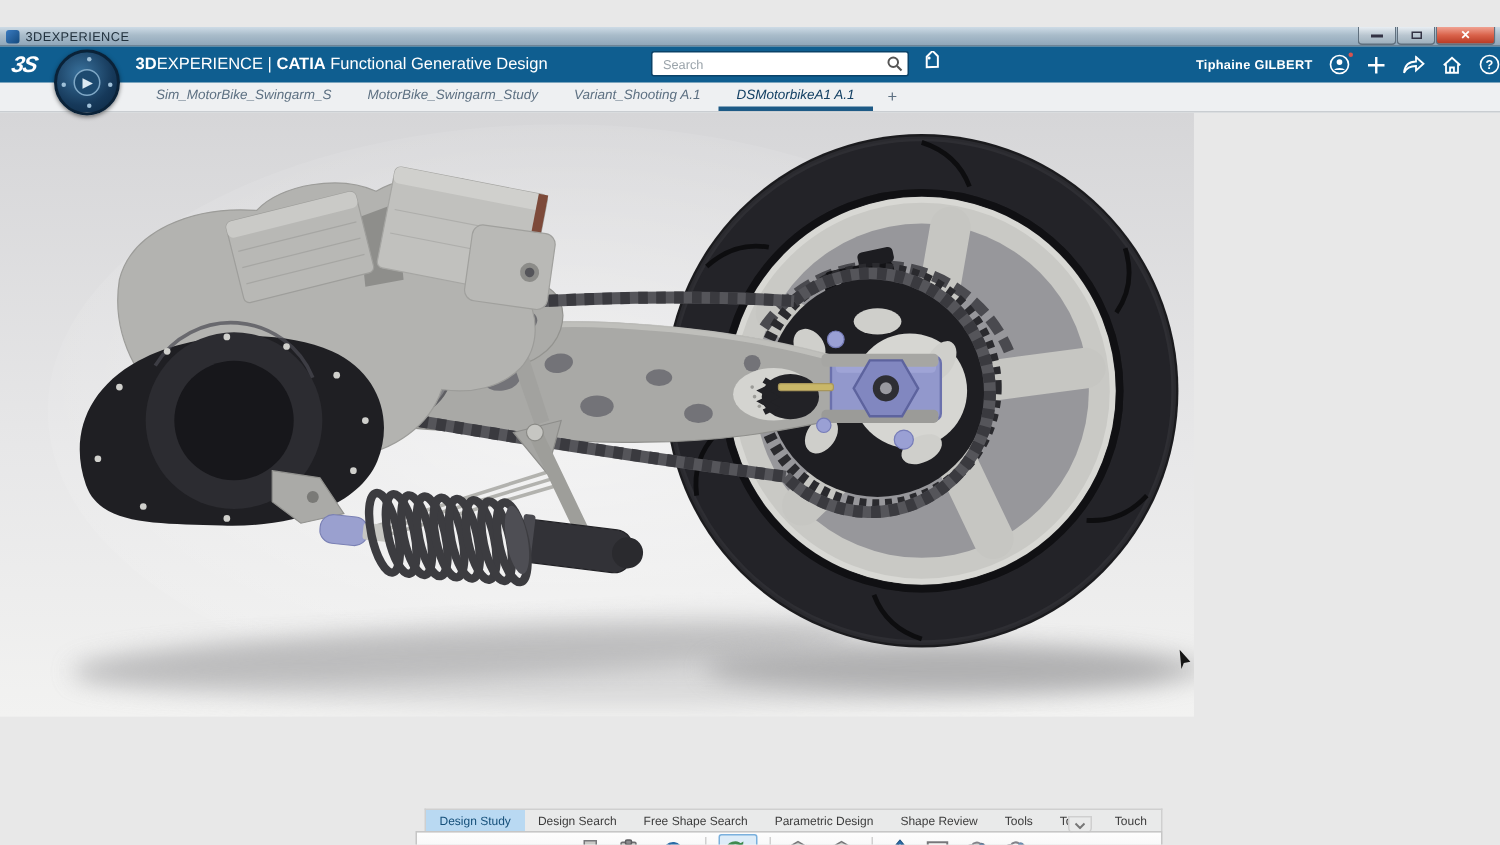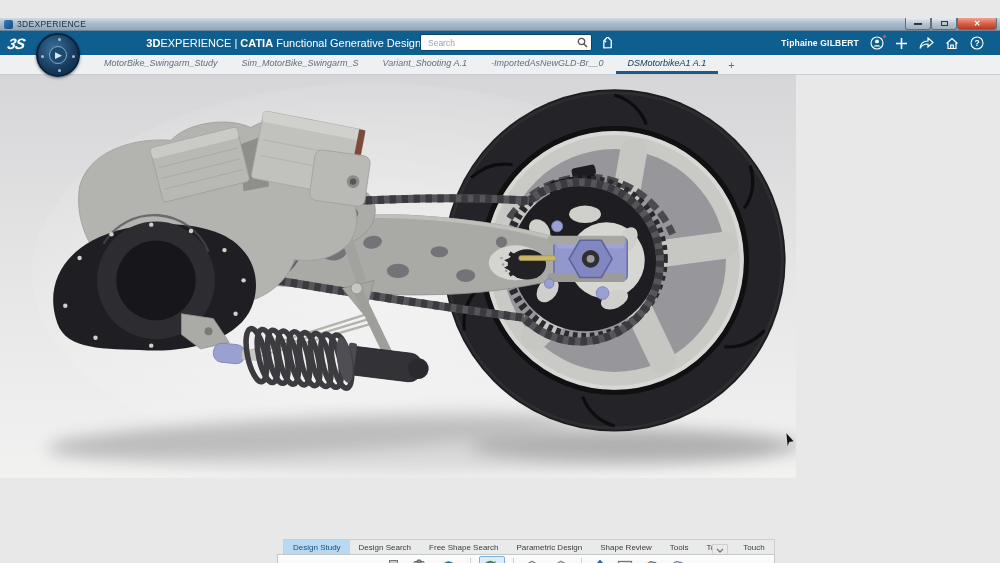--- a/index.html
+++ b/index.html
@@ -29,30 +29,30 @@
   .compass{position:absolute;left:36px;top:2px;width:44px;height:44px;border-radius:50%;
     background:radial-gradient(circle at 40% 35%,#39719c,#16395a 60%,#0b2640 100%);
     border:2px solid #0a2238;z-index:30;display:flex;align-items:center;justify-content:center;
     box-shadow:0 1px 3px rgba(0,0,0,.5);}
   .compass-inner{width:18px;height:18px;border-radius:50%;background:#1d4a6f;
     border:1px solid #7fa8c6;display:flex;align-items:center;justify-content:center;}
   .compass-play{color:#dce9f2;font-size:9px;line-height:1;margin-left:1px;}
   .compass .tick{position:absolute;width:3px;height:3px;border-radius:50%;background:#9fc0d8;}
   .tick.n{top:3px;left:20px;} .tick.s{bottom:3px;left:20px;}
   .tick.w{left:3px;top:20px;} .tick.e{right:3px;top:20px;}
-  .appbar-title{margin-left:120px;font-size:11px;white-space:nowrap;}
+  .appbar-title{margin-left:64px;font-size:11px;white-space:nowrap;}
   .appbar-title b{font-weight:bold;}
-  .search-wrap{position:absolute;left:420px;top:3px;display:flex;align-items:flex-end;}
+  .search-wrap{position:absolute;left:434px;top:3px;display:flex;align-items:flex-start;}
   .search-box{width:172px;height:17px;background:#fff;border:1px solid #0a4268;border-radius:2px;
     display:flex;align-items:center;padding:0 3px 0 5px;}
   .search-box input{border:none;outline:none;flex:1;font-size:8.5px;color:#333;
     font-family:"Liberation Sans",sans-serif;background:transparent;min-width:0;}
   .search-box input::placeholder{color:#9aa3aa;}
   .tag-btn{margin-left:8px;display:flex;align-items:center;}
-  .right-cluster{margin-left:auto;display:flex;align-items:center;gap:11px;padding-right:16px;}
+  .right-cluster{margin-left:auto;display:flex;align-items:center;gap:11px;padding-right:0;}
   .user-name{font-size:8.5px;font-weight:bold;letter-spacing:.2px;white-space:nowrap;}
   .bar-ic{display:flex;align-items:center;justify-content:center;position:relative;cursor:pointer;}
   .badge{position:absolute;top:-2px;right:-3px;width:5px;height:5px;border-radius:50%;
     background:#d9534f;border:1px solid #0f5e90;}
 
   
   .tabstrip{height:20px;background:#eef0f2;border-bottom:1px solid #c9cdd1;display:flex;
     align-items:stretch;padding-left:92px;font-size:9px;font-style:italic;color:#5d7082;}
   .doc-tab{display:flex;align-items:center;padding:0 12px;white-space:nowrap;cursor:pointer;
     border-bottom:3px solid transparent;}
@@ -158,24 +158,23 @@
     <span class="bar-ic">
       <svg width="14" height="14" viewBox="0 0 14 14">
         <circle cx="7" cy="7" r="6" fill="none" stroke="#fff" stroke-width="1.1"></circle>
         <text x="7" y="10" text-anchor="middle" font-size="8.5" fill="#fff" font-family="Liberation Sans, sans-serif" font-weight="bold">?</text>
       </svg>
     </span>
   </div>
 </div>
 
 <div class="tabstrip">
+  <div class="doc-tab">Sim_MotorBike_Swingarm_S</div>
   <div class="doc-tab">MotorBike_Swingarm_Study</div>
-  <div class="doc-tab">Sim_MotorBike_Swingarm_S</div>
   <div class="doc-tab">Variant_Shooting A.1</div>
-  <div class="doc-tab">-ImportedAsNewGLD-Br__0</div>
   <div class="doc-tab active">DSMotorbikeA1 A.1</div>
   <div class="doc-tab-add">+</div>
 </div>
 
 <div class="viewport">
 
 <svg class="scene" viewBox="0 0 1000 506">
   <defs>
     <linearGradient id="bg" x1="0" y1="0" x2="0" y2="1">
       <stop offset="0" stop-color="#d6d6d8"></stop>

